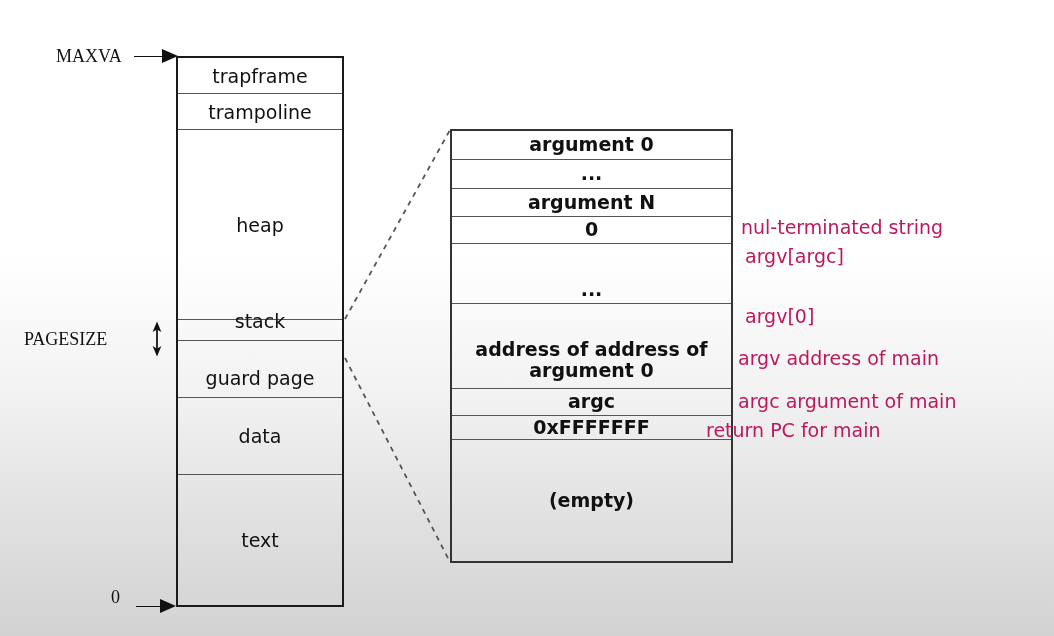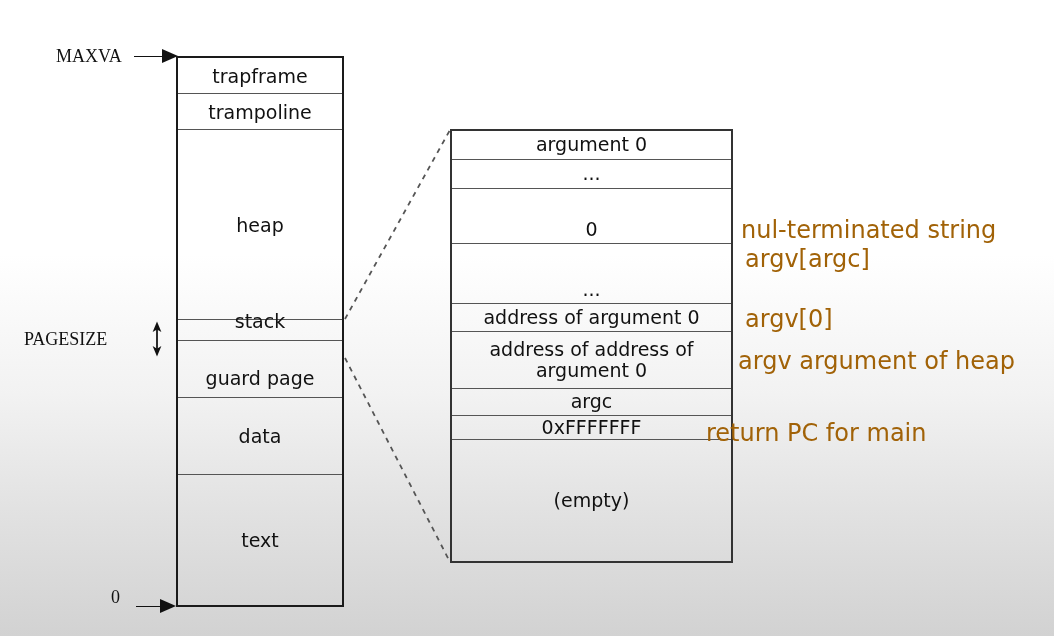--- a/index.html
+++ b/index.html
@@ -95,28 +95,29 @@
     box-sizing: border-box;
     display: flex;
     align-items: center;
     justify-content: center;
     text-align: center;
     font-size: 19px;
     color: #111;
     border-bottom: 1.4px solid #555;
     line-height: 1.12;
     padding: 0 8px;
+    font-weight: bold;
   }
   .sk-row.last { border-bottom: none; justify-content: center; }
 
   
   .note {
     position: absolute;
-    font-size: 24px;
-    color: #a16207;
+    font-size: 19px;
+    color: #be185d;
     white-space: nowrap;
   }
 
   
   #watermark {
     position: absolute;
     right: 18px;
     bottom: 10px;
     font-size: 31px;
     color: #ffffff;
@@ -174,43 +175,44 @@
     </div>
   </div>
 
   <div id="stack-box">
     <div class="sk-row" style="top:0px; height:29px;">
       <span>argument 0</span>
     </div>
     <div class="sk-row" style="top:29px; height:29px;">
       <span>...</span>
     </div>
+    <div class="sk-row" style="top:58px; height:28px;">
+      <span>argument N</span>
+    </div>
     <div class="sk-row" style="top:86px; height:27px;">
       <span>0</span>
     </div>
     <div class="sk-row" style="top:146px; height:27px;">
       <span>...</span>
-    </div>
-    <div class="sk-row" style="top:173px; height:28px;">
-      <span>address of argument 0</span>
     </div>
     <div class="sk-row" style="top:201px; height:57px;">
       <span>address of address of argument 0</span>
     </div>
     <div class="sk-row" style="top:258px; height:27px;">
       <span>argc</span>
     </div>
     <div class="sk-row" style="top:285px; height:24px;">
       <span>0xFFFFFFF</span>
     </div>
     <div class="sk-row last" style="top:309px; height:121px;">
       <span>(empty)</span>
     </div>
   </div>
 
   <div class="note" style="left:741px; top:216px;">nul-terminated string</div>
   <div class="note" style="left:745px; top:245px;">argv[argc]</div>
   <div class="note" style="left:745px; top:305px;">argv[0]</div>
-  <div class="note" style="left:738px; top:347px;">argv argument of heap</div>
+  <div class="note" style="left:738px; top:347px;">argv address of main</div>
+  <div class="note" style="left:738px; top:390px;">argc argument of main</div>
   <div class="note" style="left:706px; top:419px;">return PC for main</div>
 
 
 </div>
 
 </body></html>

